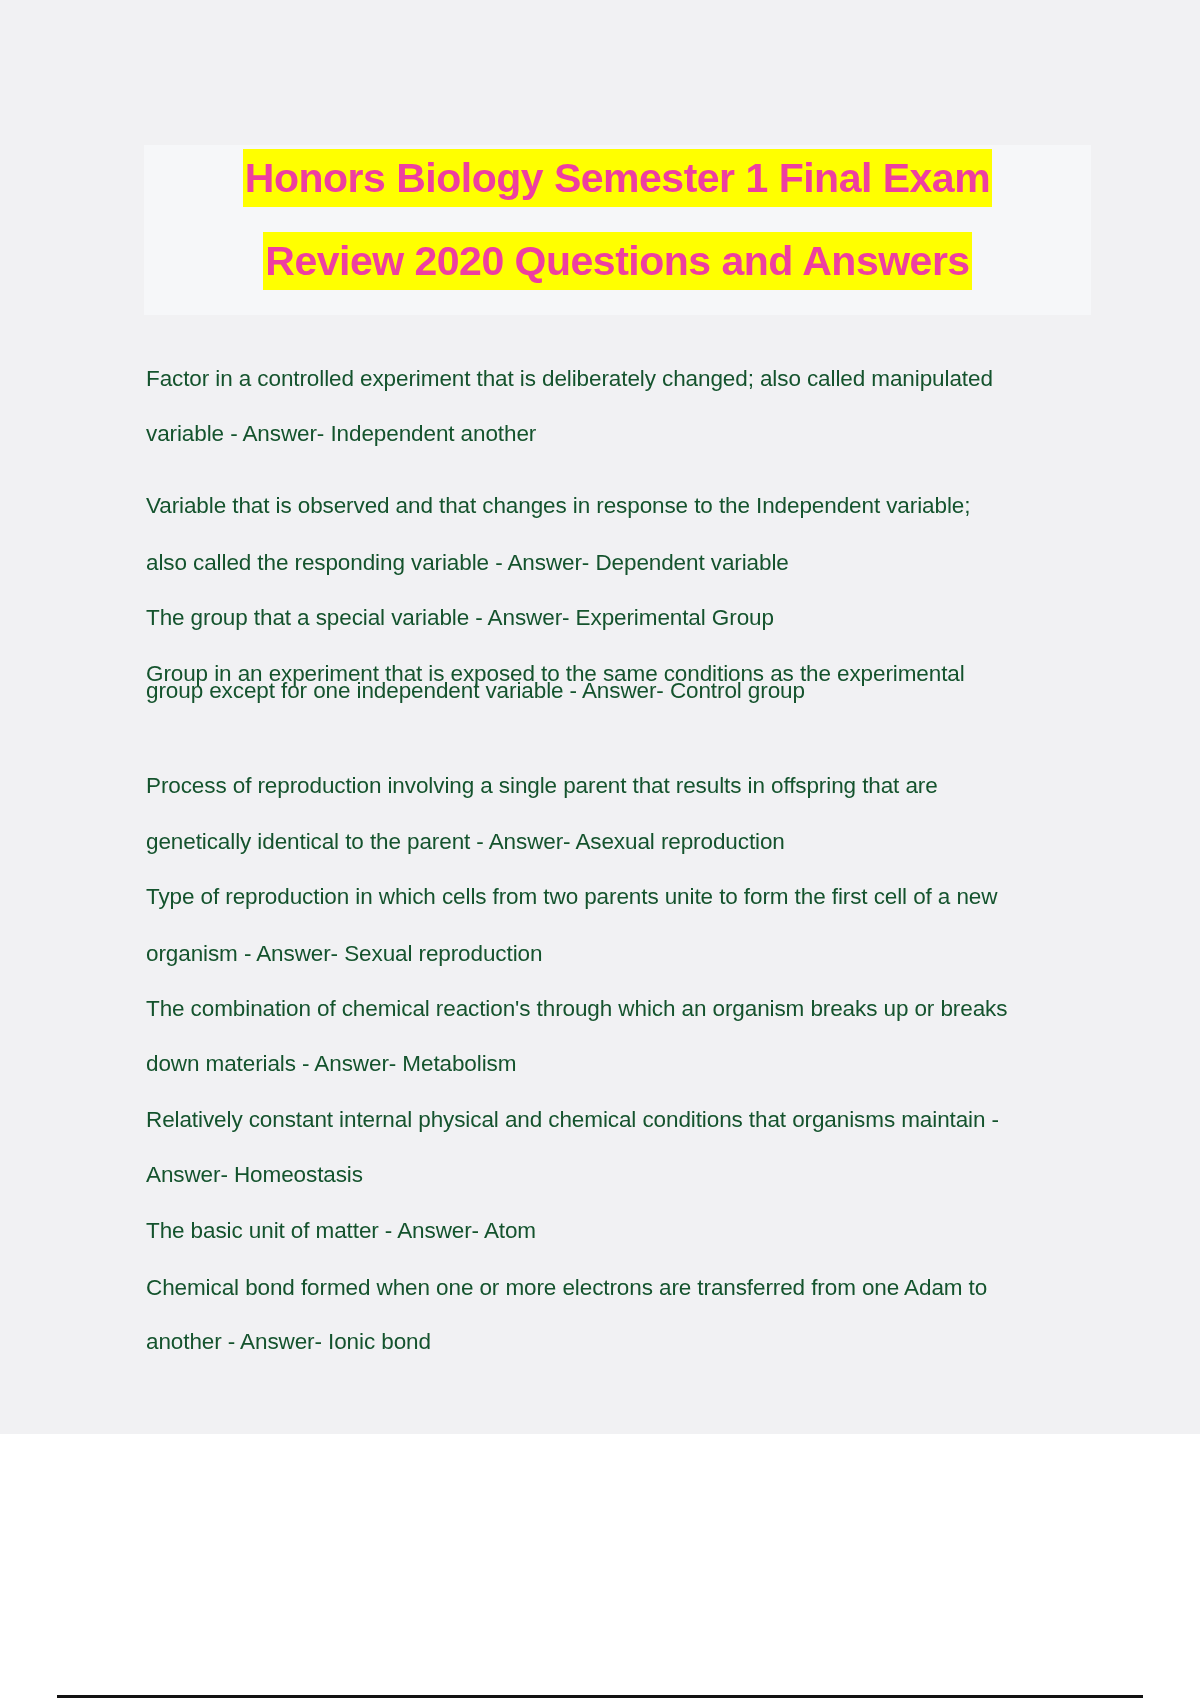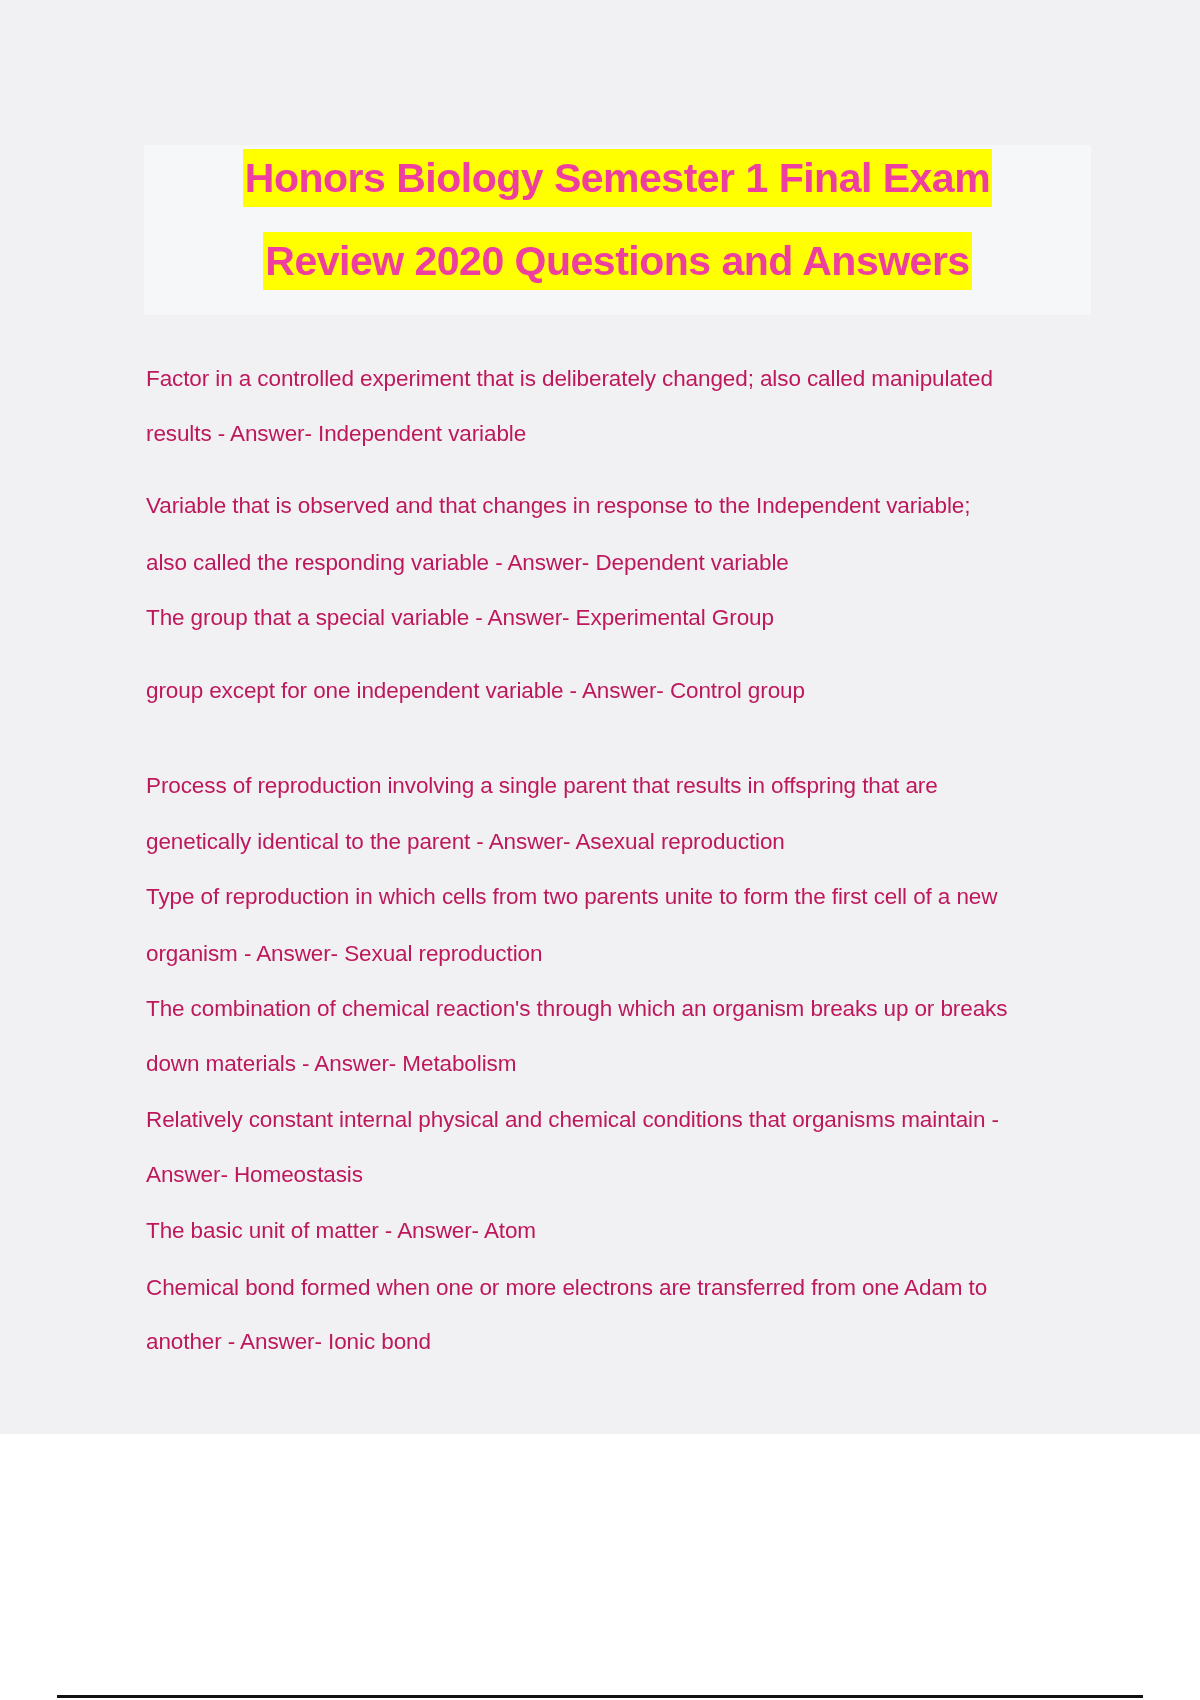--- a/index.html
+++ b/index.html
@@ -5,42 +5,43 @@
   html, body { margin:0; padding:0; }
   body { width:1200px; height:1700px; position:relative; background:#ffffff; overflow:hidden;
          font-family:"Liberation Sans", sans-serif; }
   .page { position:absolute; left:0; top:0; width:1200px; height:1434px; background:#f1f1f3; }
   .title-box { position:absolute; left:144px; top:145px; width:947px; height:170px; background:#f6f7f9; }
   .title-line { position:absolute; left:0; width:100%; text-align:center; }
   .title-line span { background:#ffff00; color:#ee3fa0; font-weight:bold; font-size:41px;
                      letter-spacing:-0.5px; padding:6px 2px; line-height:58px; }
   .t1 { top:4px; }
   .t2 { top:87px; }
-  .line { position:absolute; left:146px; font-size:22.5px; color:#be185d; white-space:nowrap;
+  .line { position:absolute; left:146px; font-size:22.5px; color:#14532d; white-space:nowrap;
           letter-spacing:-0.1px; }
   .footer-rule { position:absolute; left:57px; top:1695px; width:1086px; height:3px; background:#111; }
 </style>
 </head>
 <body>
 
 <div class="page">
   <div class="title-box">
     <div class="title-line t1">
       <span>Honors Biology Semester 1 Final Exam</span>
     </div>
     <div class="title-line t2">
       <span>Review 2020 Questions and Answers</span>
     </div>
   </div>
 
   <div class="line" style="top:366px">Factor in a controlled experiment that is deliberately changed; also called manipulated</div>
-  <div class="line" style="top:421px">results - Answer- Independent variable</div>
+  <div class="line" style="top:421px">variable - Answer- Independent another</div>
   <div class="line" style="top:493px">Variable that is observed and that changes in response to the Independent variable;</div>
   <div class="line" style="top:550px">also called the responding variable - Answer- Dependent variable</div>
   <div class="line" style="top:605px">The group that a special variable - Answer- Experimental Group</div>
+  <div class="line" style="top:661px">Group in an experiment that is exposed to the same conditions as the experimental</div>
   <div class="line" style="top:678px">group except for one independent variable - Answer- Control group</div>
   <div class="line" style="top:829px">genetically identical to the parent - Answer- Asexual reproduction</div>
   <div class="line" style="top:773px">Process of reproduction involving a single parent that results in offspring that are</div>
   <div class="line" style="top:884px">Type of reproduction in which cells from two parents unite to form the first cell of a new</div>
   <div class="line" style="top:941px">organism - Answer- Sexual reproduction</div>
   <div class="line" style="top:996px">The combination of chemical reaction's through which an organism breaks up or breaks</div>
   <div class="line" style="top:1051px">down materials - Answer- Metabolism</div>
   <div class="line" style="top:1107px">Relatively constant internal physical and chemical conditions that organisms maintain -</div>
   <div class="line" style="top:1162px">Answer- Homeostasis</div>
   <div class="line" style="top:1218px">The basic unit of matter - Answer- Atom</div>

